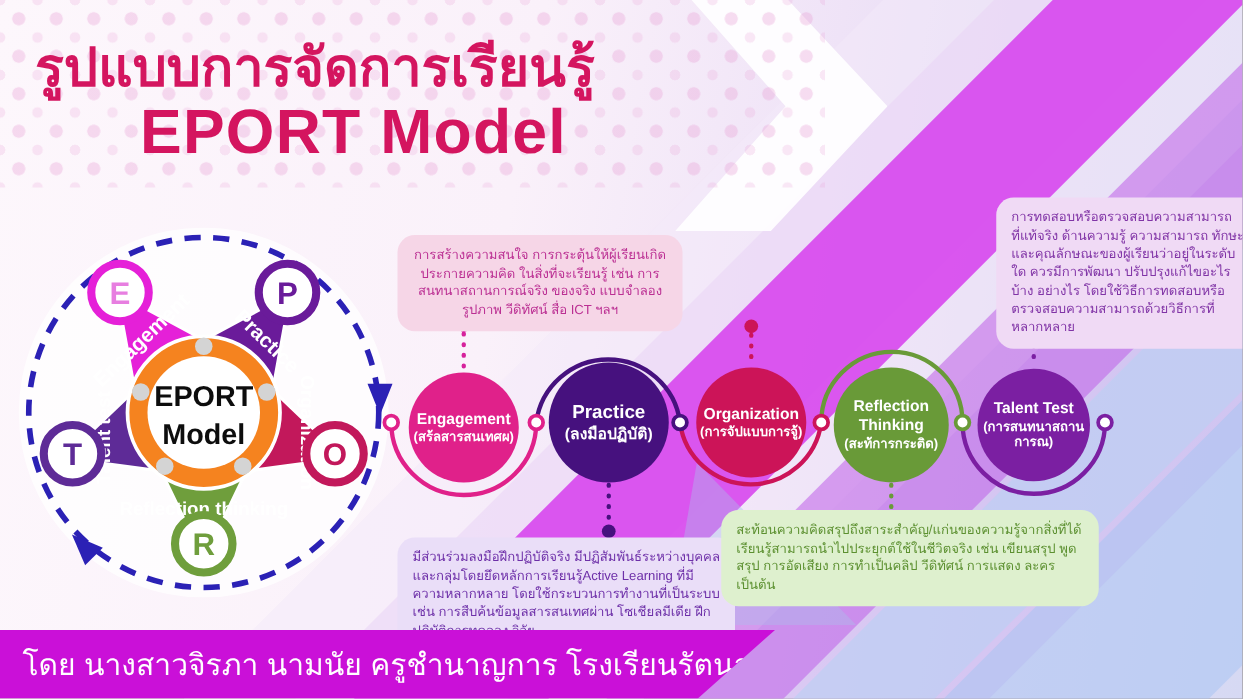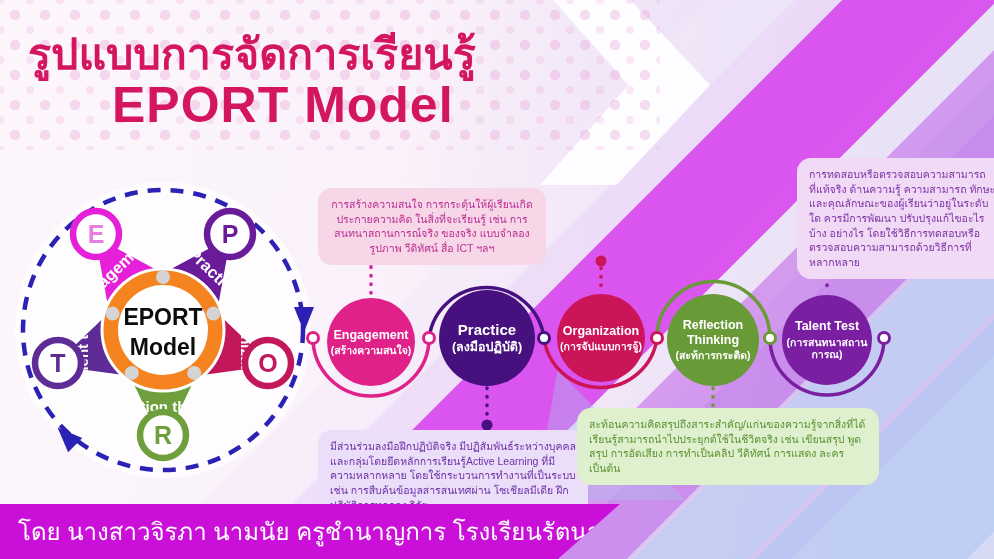--- a/index.html
+++ b/index.html
@@ -159,21 +159,21 @@
       <circle cx="71" cy="5" r="5.5" fill="#d6219c"></circle>
         <circle cx="187" cy="170" r="5.5" fill="#46117e"></circle>
       <circle cx="301" cy="6" r="5.5" fill="#cc1458"></circle>
         <circle cx="413" cy="168" r="5.5" fill="#699a38"></circle>
       <circle cx="527" cy="6" r="5.5" fill="#7b1fa2"></circle>
     </g>
   </svg>
 
   <div class="step step1">
     <div class="nm">Engagement</div>
-    <div class="th">(สร้างความสนใจ)</div>
+    <div class="th">(สร้ลสารสนเทศผ)</div>
   </div>
   <div class="step step2">
     <div class="nm">Practice</div>
     <div class="th">(ลงมือปฏิบัติ)</div>
   </div>
   <div class="step step3">
     <div class="nm">Organization</div>
     <div class="th">(การจัปแบบการจู้)</div>
   </div>
   <div class="step step4">

